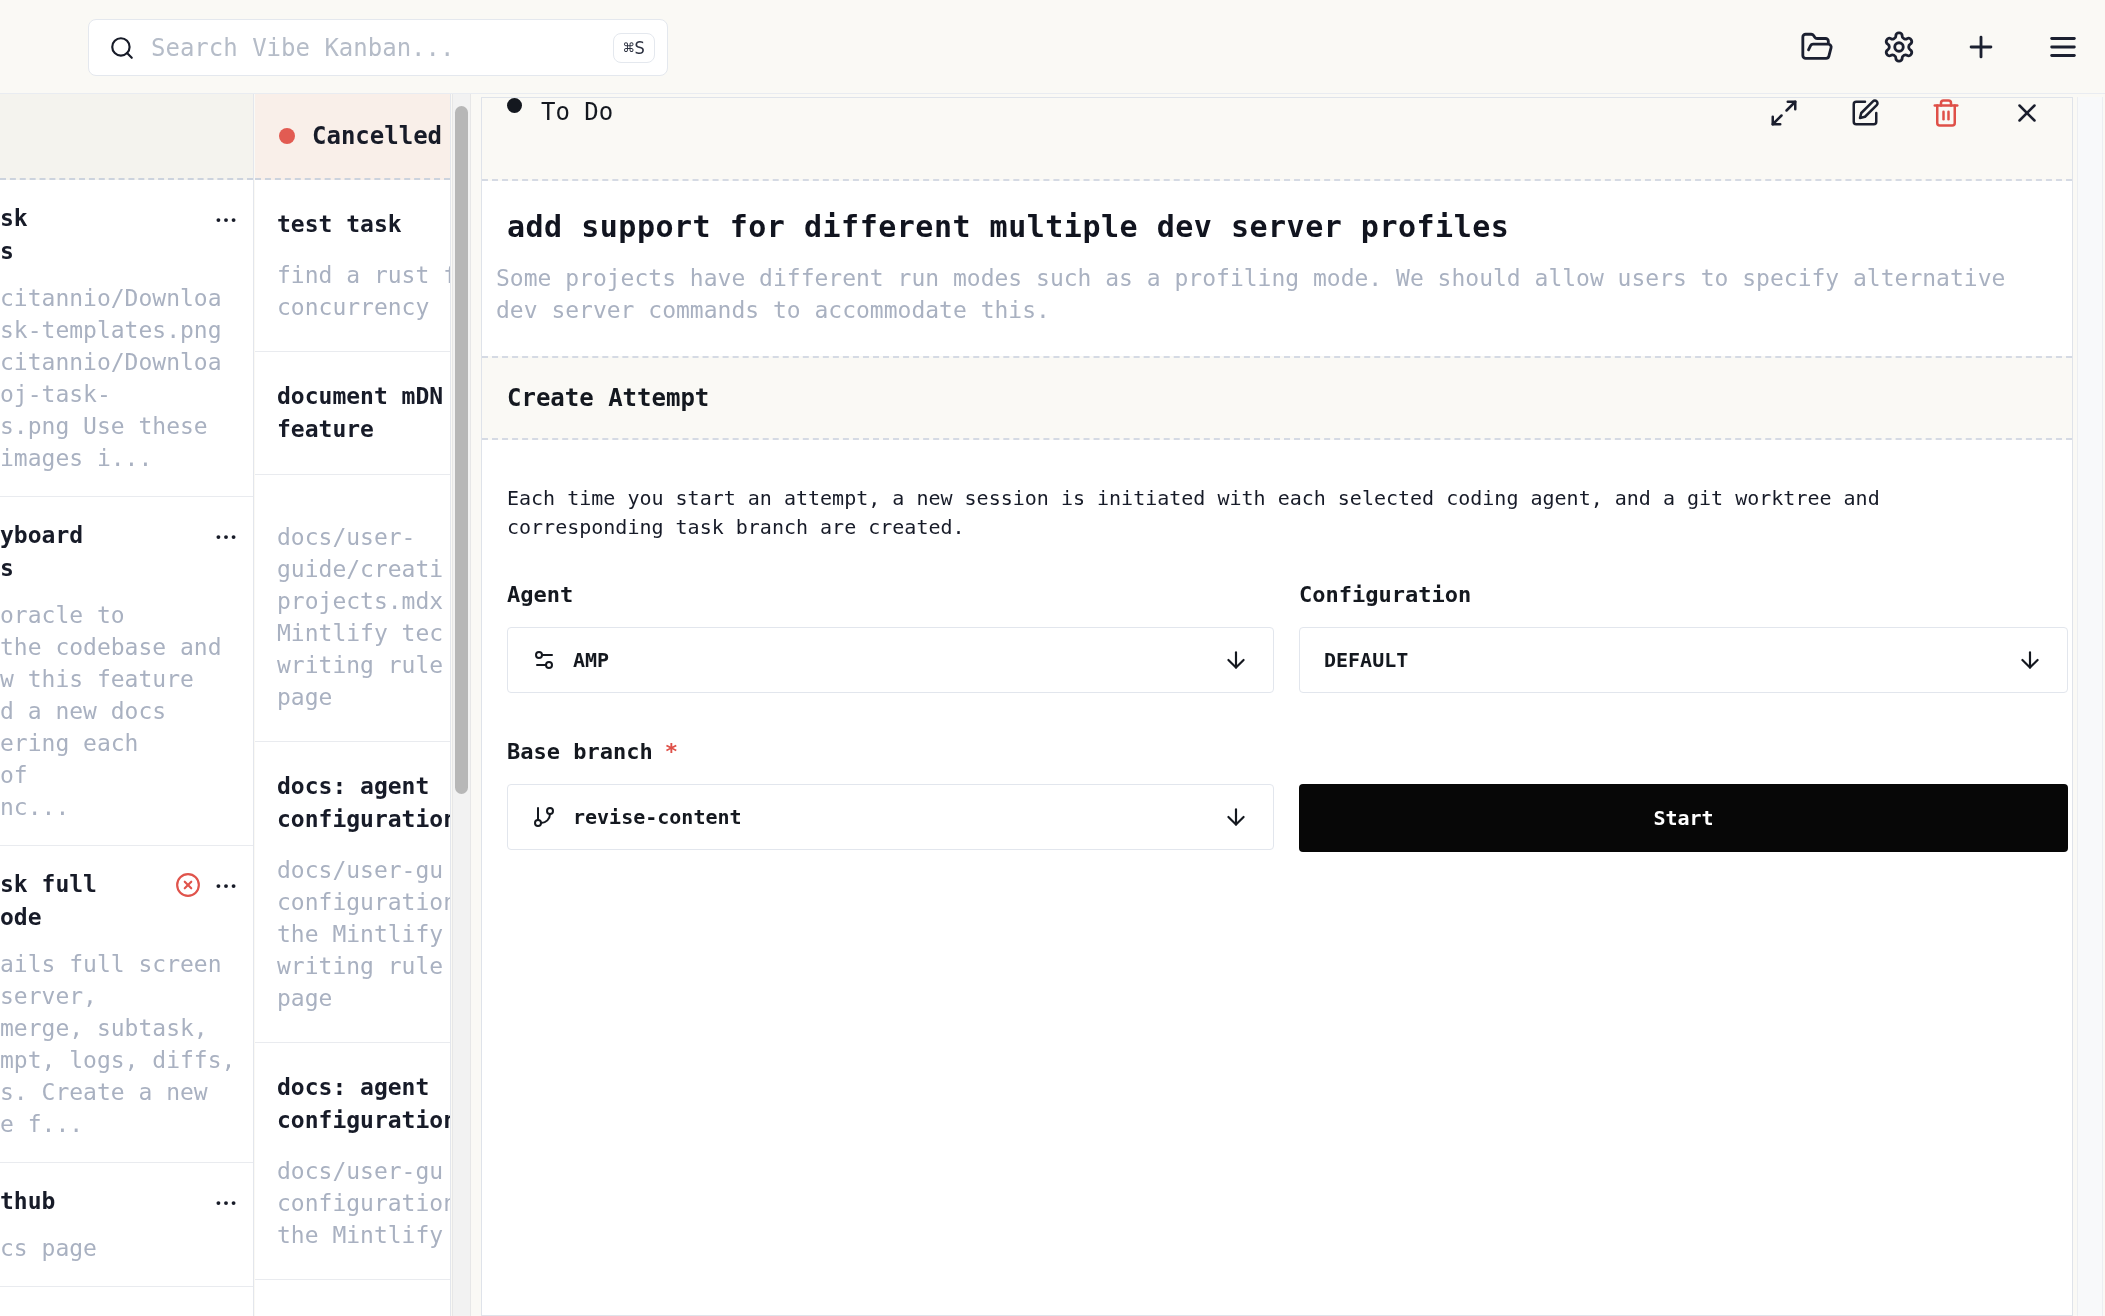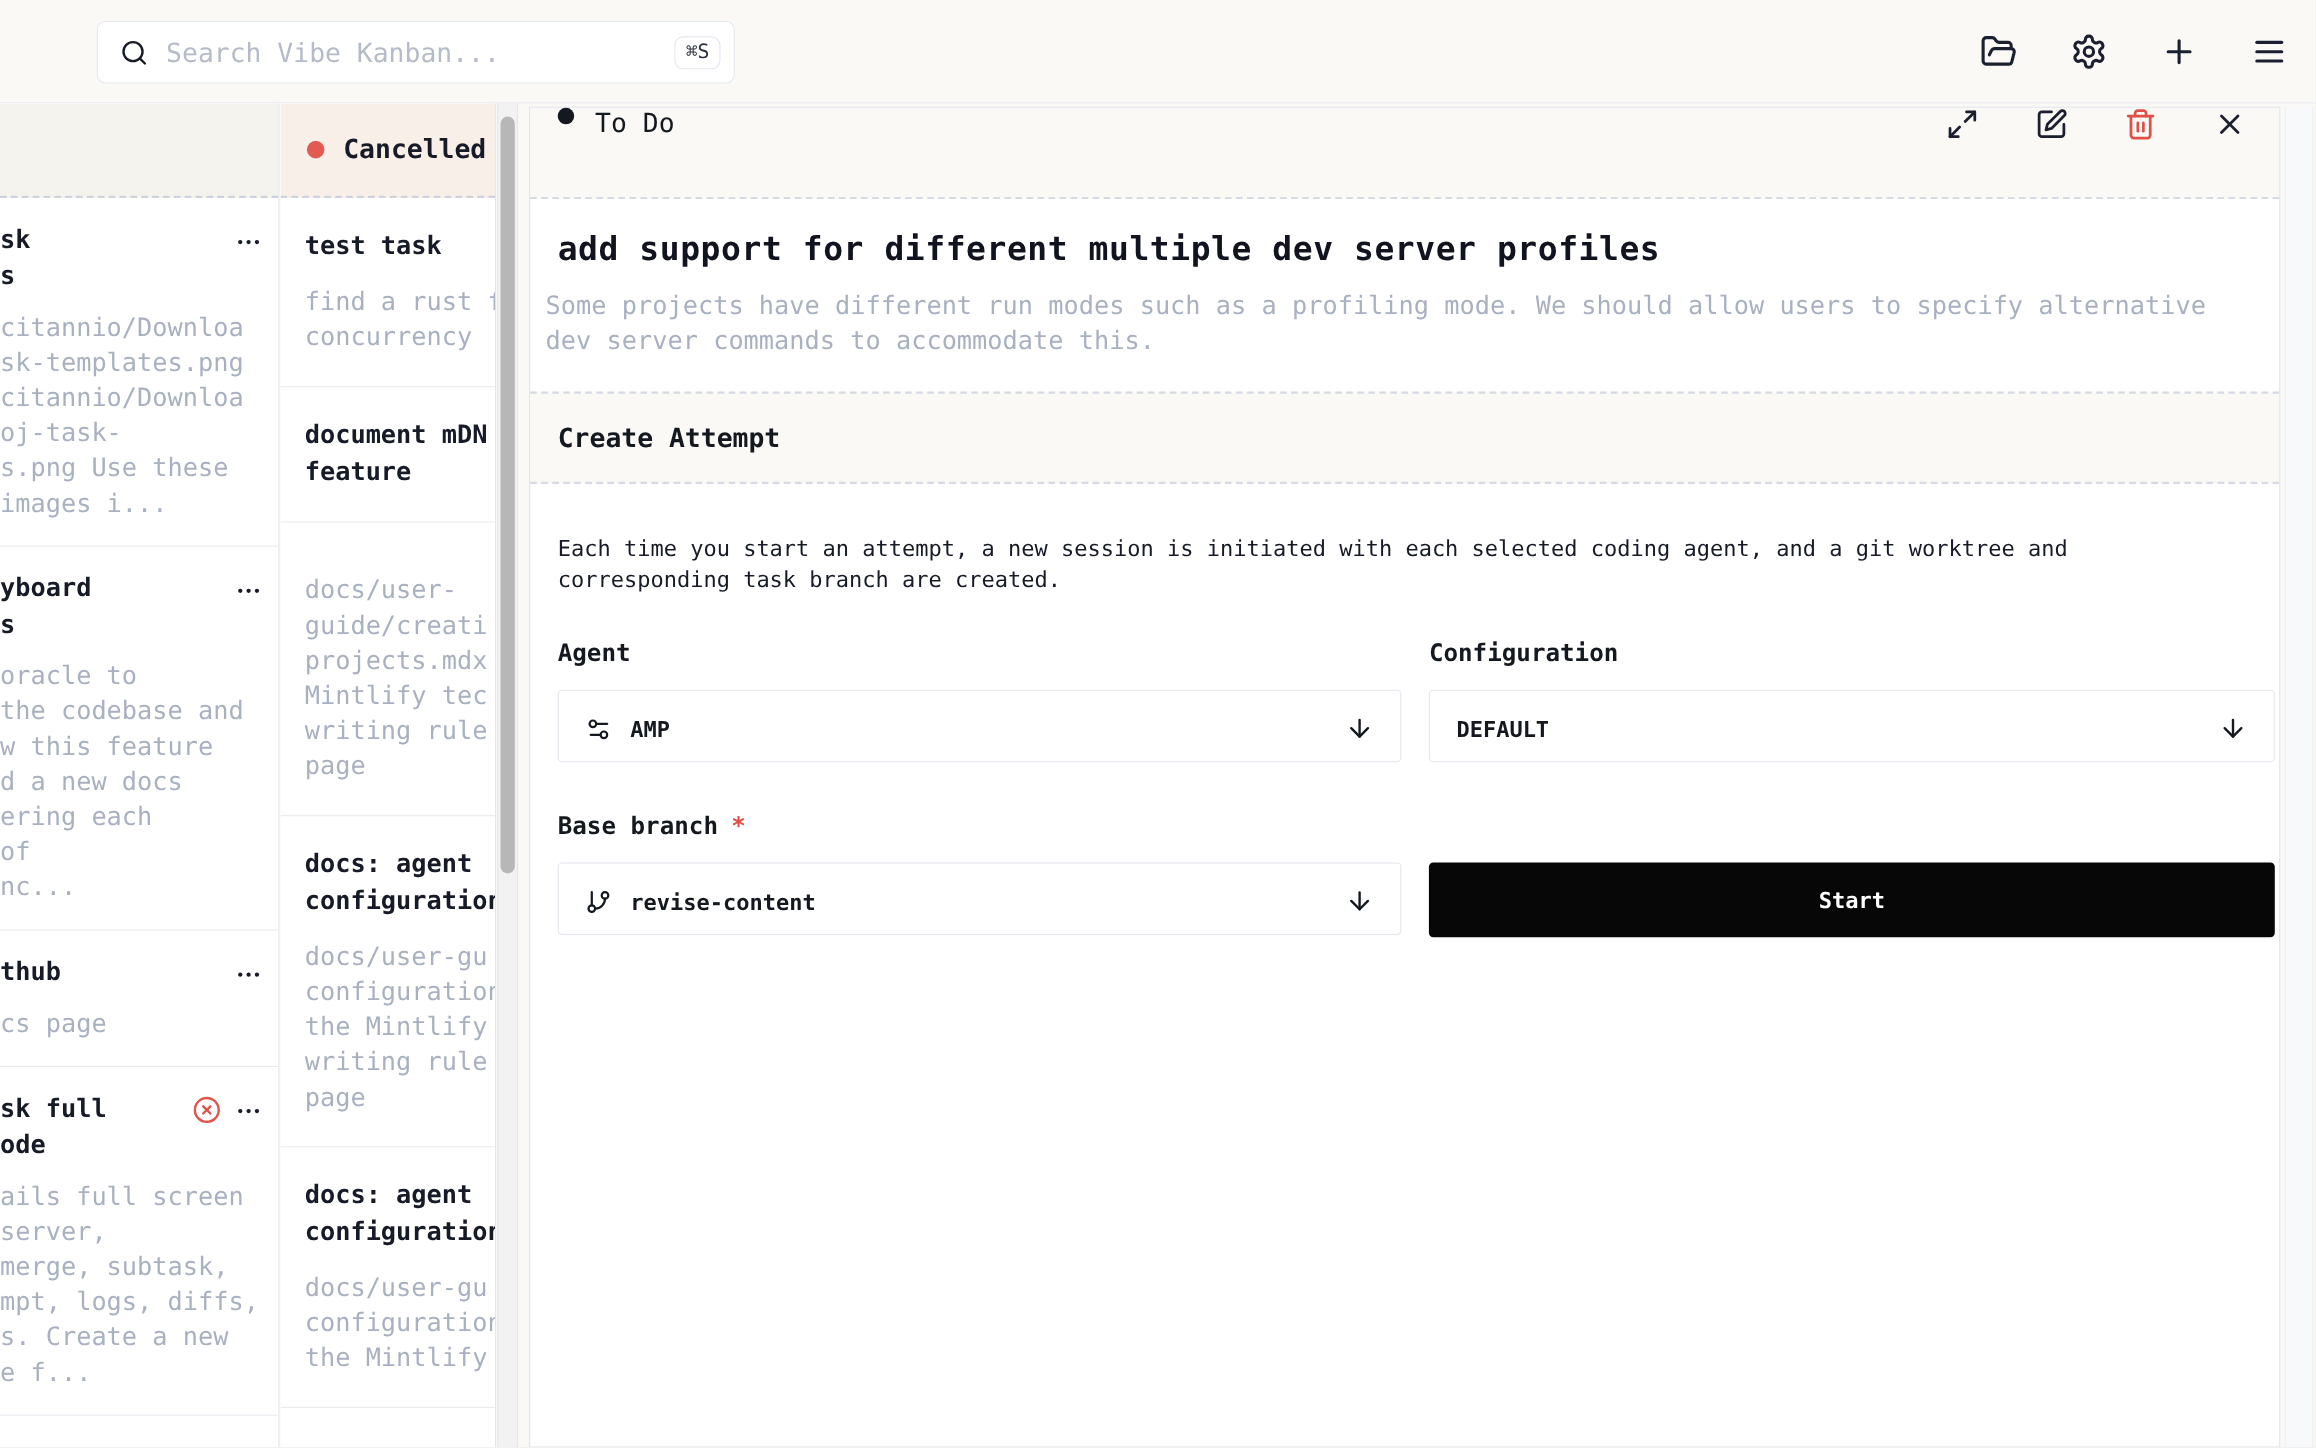--- a/index.html
+++ b/index.html
@@ -79,21 +79,21 @@
   .attempt-info { margin:44px 25px 0; max-width:1552px; font-size:20px; line-height:29px; color:#171b28; font-weight:500; }
 
   .attempt-form { margin:40px 25px 0; width:1561px; }
   .form-row { display:flex; gap:25px; }
   .form-col { width:767px; }
   .form-col.right { width:769px; }
   .field-label { font-size:22px; font-weight:700; color:#14181f; margin-bottom:20px; }
   .req { color:#df5048; margin-left:12px; }
   .dropdown {
     height:66px; border:1px solid #e2e6ed; border-radius:4px; background:#fff;
-    display:flex; align-items:flex-end; padding:17px 24px; cursor:pointer;
+    display:flex; align-items:center; padding:4px 24px; cursor:pointer;
   }
   .dropdown .dd-icon { color:#14181f; margin-right:17px; }
   .dropdown .dd-value { font-size:20px; font-weight:700; color:#14181f; }
   .dropdown .dd-arrow { margin-left:auto; color:#14181f; }
   .base-branch-label { margin-top:46px; }
   .start-btn {
     width:769px; height:68px; background:#070707; color:#ffffff; border:none; border-radius:4px;
     font-family:inherit; font-size:20px; font-weight:700; cursor:pointer;
     display:flex; align-items:center; justify-content:center;
   }
@@ -194,67 +194,67 @@
           <div>d a new docs</div>
           <div>ering each</div>
           <div>of</div>
           <div>nc...</div>
         </div>
     </article>
 
     <article class="card">
       <div class="card-head">
         <div class="card-title">
+            <div>sk full</div>
+            <div>ode</div>
+          </div>
+        <div class="card-icons">
+          <span class="cancel-badge">
+            <svg class="ic" width="26" height="26" viewBox="0 0 24 24">
+                <circle cx="12" cy="12" r="10"></circle>
+                <path d="m15 9-6 6"></path>
+                <path d="m9 9 6 6"></path>
+              </svg>
+          </span>
+          <span class="menu-dots">
+            <svg width="26" height="26" viewBox="0 0 24 24" fill="currentColor">
+                <circle cx="5" cy="13" r="1.8"></circle>
+                <circle cx="12" cy="13" r="1.8"></circle>
+                <circle cx="19" cy="13" r="1.8"></circle>
+              </svg>
+          </span>
+        </div>
+      </div>
+      <div class="card-desc">
+          <div>ails full screen</div>
+          <div>server,</div>
+          <div>merge, subtask,</div>
+          <div>mpt, logs, diffs,</div>
+          <div>s. Create a new</div>
+          <div>e f...</div>
+        </div>
+    </article>
+
+    <article class="card">
+      <div class="card-head">
+        <div class="card-title">
             <div>thub</div>
           </div>
         <div class="card-icons">
           <span class="menu-dots">
             <svg width="26" height="26" viewBox="0 0 24 24" fill="currentColor">
                 <circle cx="5" cy="13" r="1.8"></circle>
                 <circle cx="12" cy="13" r="1.8"></circle>
                 <circle cx="19" cy="13" r="1.8"></circle>
               </svg>
           </span>
         </div>
       </div>
       <div class="card-desc">
           <div>cs page</div>
-        </div>
-    </article>
-
-    <article class="card">
-      <div class="card-head">
-        <div class="card-title">
-            <div>sk full</div>
-            <div>ode</div>
-          </div>
-        <div class="card-icons">
-          <span class="cancel-badge">
-            <svg class="ic" width="26" height="26" viewBox="0 0 24 24">
-                <circle cx="12" cy="12" r="10"></circle>
-                <path d="m15 9-6 6"></path>
-                <path d="m9 9 6 6"></path>
-              </svg>
-          </span>
-          <span class="menu-dots">
-            <svg width="26" height="26" viewBox="0 0 24 24" fill="currentColor">
-                <circle cx="5" cy="13" r="1.8"></circle>
-                <circle cx="12" cy="13" r="1.8"></circle>
-                <circle cx="19" cy="13" r="1.8"></circle>
-              </svg>
-          </span>
-        </div>
-      </div>
-      <div class="card-desc">
-          <div>ails full screen</div>
-          <div>server,</div>
-          <div>merge, subtask,</div>
-          <div>mpt, logs, diffs,</div>
-          <div>s. Create a new</div>
-          <div>e f...</div>
         </div>
     </article>
   </section>
 
   <section class="column column-cancelled">
     <div class="col-header">
       <span class="col-dot"></span>
       <span class="col-title">Cancelled</span>
     </div>
 

